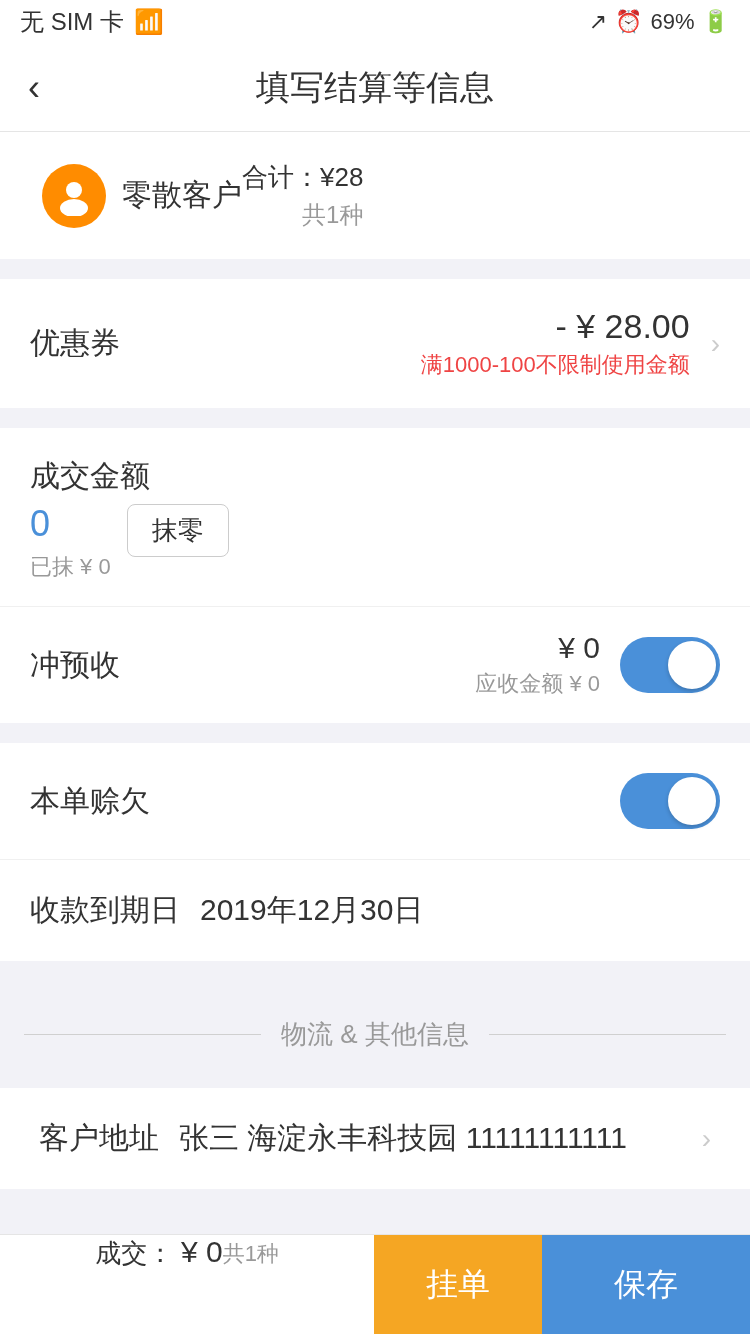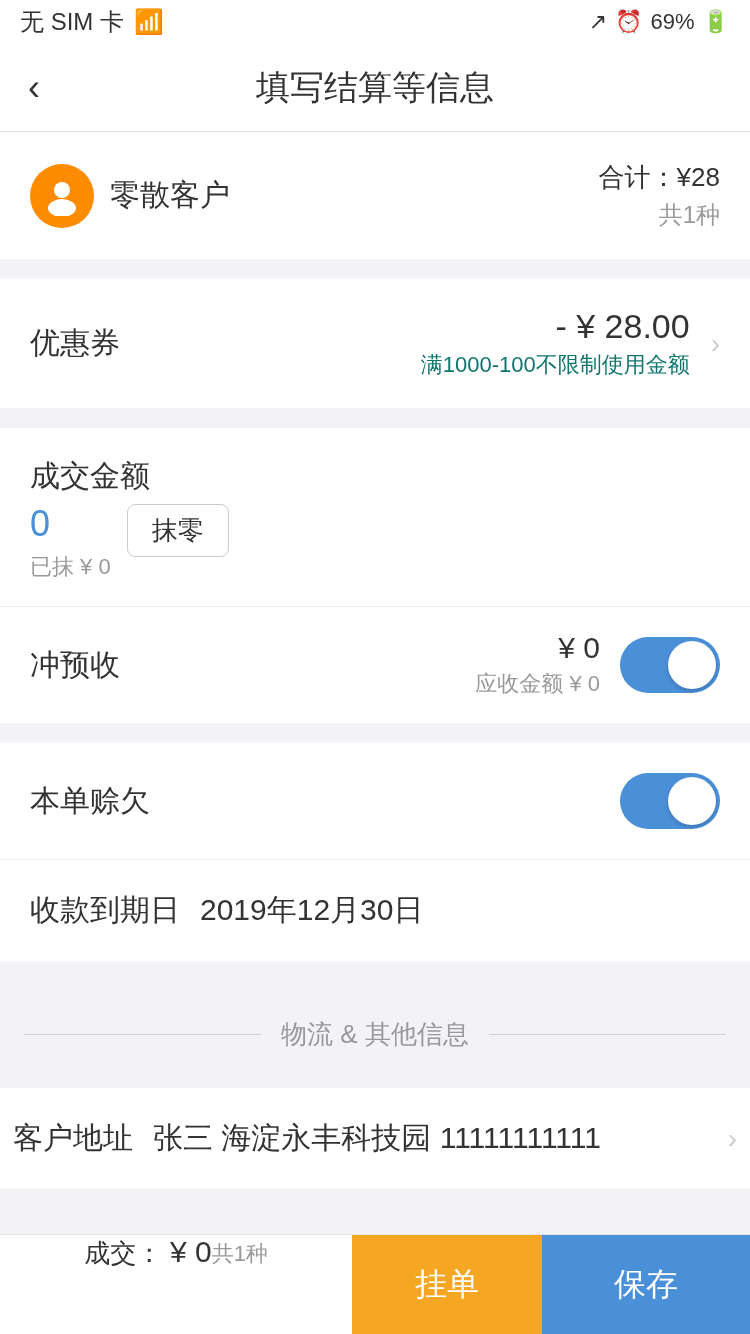--- a/index.html
+++ b/index.html
@@ -54,22 +54,22 @@
     
     .section {
       background: #fff;
       margin-bottom: 20px;
     }
 
     
     .customer-row {
       display: flex;
       align-items: center;
-      justify-content: space-between;
-      padding: 28px 30px;
+      justify-content: flex-start;
+      padding: 28px 42px;
     }
     .customer-left { display: flex; align-items: center; gap: 16px; }
     .customer-avatar {
       width: 64px;
       height: 64px;
       border-radius: 50%;
       background: #ff8c00;
       display: flex;
       align-items: center;
       justify-content: center;
@@ -82,21 +82,21 @@
     
     .coupon-row {
       display: flex;
       align-items: center;
       justify-content: space-between;
       padding: 28px 30px;
     }
     .coupon-label { font-size: 30px; color: #333; }
     .coupon-right { text-align: right; display: flex; align-items: center; gap: 21px; }
     .coupon-amount { font-size: 34px; color: #333; font-weight: 500; }
-    .coupon-desc { font-size: 22px; color: #0f766e; margin-top: 4px; }
+    .coupon-desc { font-size: 22px; color: #ef4444; margin-top: 4px; }
     .chevron-right { font-size: 28px; color: #ccc; }
 
     
     .amount-section {
       background: #fff;
       margin-bottom: 20px;
     }
 
     
     .transaction-row {
@@ -198,21 +198,21 @@
 
     
     .address-section {
       background: #fff;
       margin-bottom: 20px;
     }
     .address-row {
       display: flex;
       align-items: center;
       justify-content: space-between;
-      padding: 30px 13px;
+      padding: 30px 39px;
     }
     .address-label { font-size: 30px; color: #333; white-space: nowrap; margin-right: 20px; }
     .address-value { font-size: 30px; color: #333; flex: 1; }
 
     
     .bottom-bar {
       position: fixed;
       bottom: 0;
       left: 0;
       width: 750px;
@@ -225,21 +225,21 @@
       flex: 1;
       display: flex;
       flex-direction: row;
       justify-content: center;
       padding: 0 24px;
     }
     .bottom-deal { font-size: 26px; color: #333; }
     .bottom-deal-amount { font-size: 30px; color: #333; font-weight: 500; }
     .bottom-count { font-size: 22px; color: #999; margin-top: 4px; }
     .btn-hold {
-      width: 190px;
+      width: 168px;
       background: #f5a623;
       display: flex;
       align-items: center;
       justify-content: center;
       font-size: 32px;
       color: #fff;
       cursor: pointer;
     }
     .btn-save {
       width: 208px;

